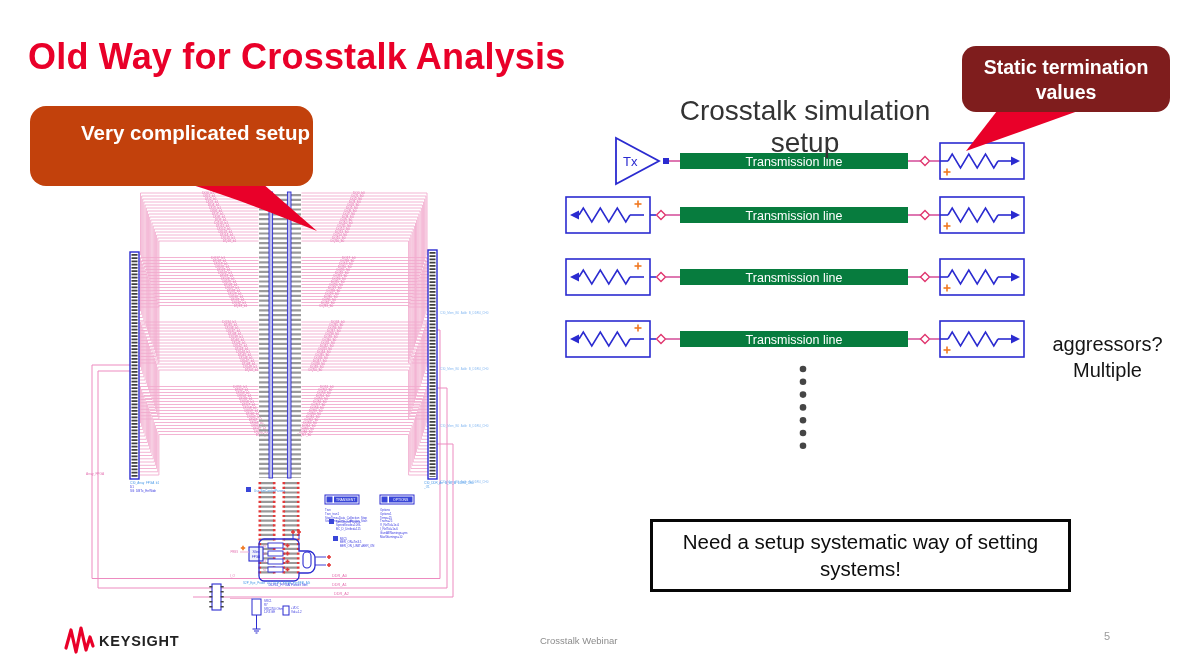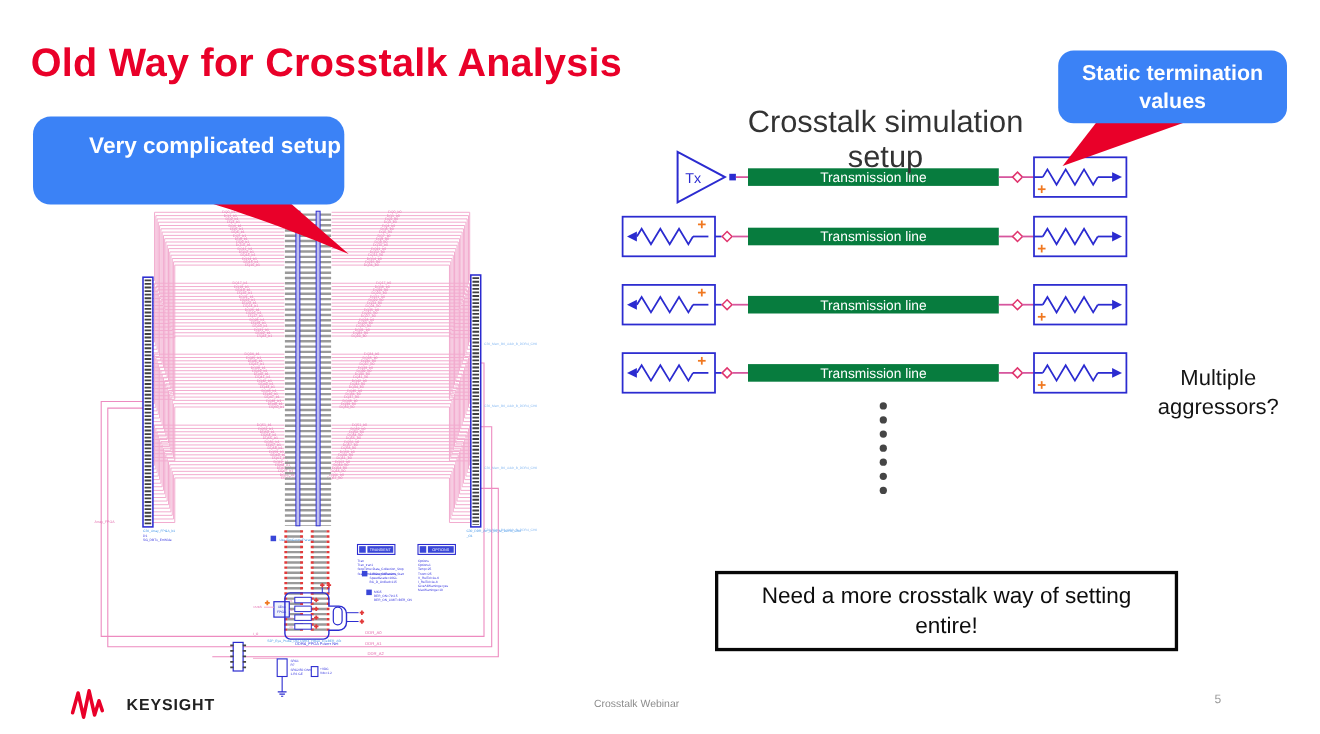--- a/index.html
+++ b/index.html
@@ -11,21 +11,21 @@
   #slide-title{left:28px;top:36px;font-size:36px;font-weight:bold;letter-spacing:.2px;}
   .callout{color:#fff;font-weight:bold;text-align:center;border-radius:16px;}
   #callout1{left:30px;top:106px;width:283px;height:80px;font-size:20.5px;line-height:27px;padding-top:13px;box-sizing:border-box;}
   #callout2{left:962px;top:46px;width:208px;height:66px;font-size:19.5px;line-height:25px;padding-top:9px;box-sizing:border-box;border-radius:14px;}
   #rd-title{left:655px;top:95px;width:300px;text-align:center;font-size:28px;color:#333;}
   #mult{left:1025px;top:331px;width:165px;text-align:center;font-size:20px;line-height:26px;color:#141414;}
   #msg{left:650px;top:519px;width:421px;box-sizing:border-box;border:3.5px solid #070707;
        text-align:center;font-size:20.5px;line-height:27px;color:#0d0d0d;padding:6px 4px 7px 4px;}
   #footer-center{left:540px;top:635px;font-size:9.5px;color:#8c8c8c;}
   #page-num{left:1104px;top:630px;font-size:11px;color:#9b9b9b;}
-  #klogo-text{left:99px;top:633px;font-size:14.5px;font-weight:bold;letter-spacing:.8px;color:#222;margin-left:16px;}
+  #klogo-text{left:99px;top:633px;font-size:14.5px;font-weight:bold;letter-spacing:.8px;color:#222;}
 </style>
 </head>
 <body>
 
 <svg id="gfx" width="1200" height="667" viewBox="0 0 1200 667">
     <g>
       <path d="M130,365 H92 V578.5 H440 V330 H437" fill="none" stroke="#ed8bc0" stroke-width="1"></path>
       <path d="M130,371 H98 V588 H447 V388 H437" fill="none" stroke="#ed8bc0" stroke-width="1"></path>
       <path d="M193,597 H453 V444 H437" fill="none" stroke="#ed8bc0" stroke-width="1"></path>
       <g>
@@ -517,36 +517,36 @@
       <circle cx="803" cy="433" r="3.3" fill="#454545"></circle>
       <circle cx="803" cy="445.8" r="3.3" fill="#454545"></circle>
     </g>
     <path d="M186,183 C235,198 278,215 317,231 L262,183 Z" fill="#e90029"></path>
     <path d="M997,111 L966,151 L1078,111 Z" fill="#e90029"></path>
     <path d="M66,648 L71,630 L76,652 L81,628 L86,650 L90,637 L93,646" fill="none" stroke="#e90029" stroke-width="3.2" stroke-linejoin="round" stroke-linecap="round"></path>
   </svg>
 
 <div class="abs" id="slide-title" style="color: rgb(233, 0, 41);">Old Way for Crosstalk Analysis</div>
 
-<div class="abs callout" id="callout1" style="background: #3b82f6; padding-left: 48px;">
+<div class="abs callout" id="callout1" style="background: #c2410c; padding-left: 48px;">
   <div>Very complicated setup</div>
 </div>
 
-<div class="abs callout" id="callout2" style="background: #3b82f6;">
+<div class="abs callout" id="callout2" style="background: #7f1d1d;">
   <div>Static termination</div>
   <div>values</div>
 </div>
 
 <div class="abs" id="rd-title">Crosstalk simulation setup</div>
 
 <div class="abs" id="mult">
+  <div>aggressors?</div>
   <div>Multiple</div>
-  <div>aggressors?</div>
 </div>
 
 <div class="abs" id="msg">
-  <div>Need a more crosstalk way of setting</div>
-  <div>entire!</div>
+  <div>Need a setup systematic way of setting</div>
+  <div>systems!</div>
 </div>
 
 <div class="abs" id="footer-center">Crosstalk Webinar</div>
 <div class="abs" id="page-num">5</div>
 <div class="abs" id="klogo-text">KEYSIGHT</div>
 
 </body></html>

